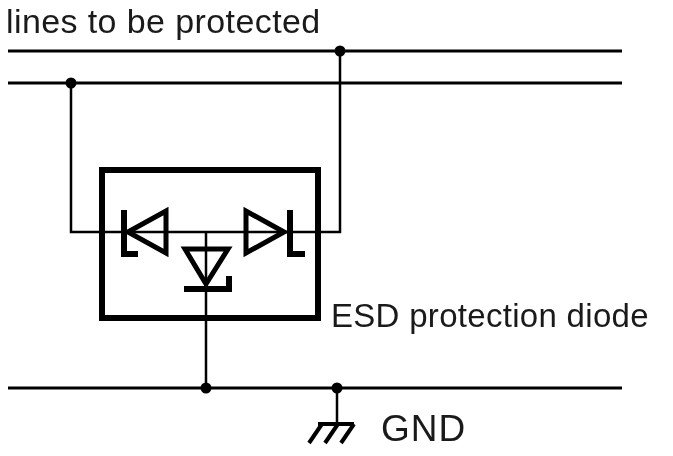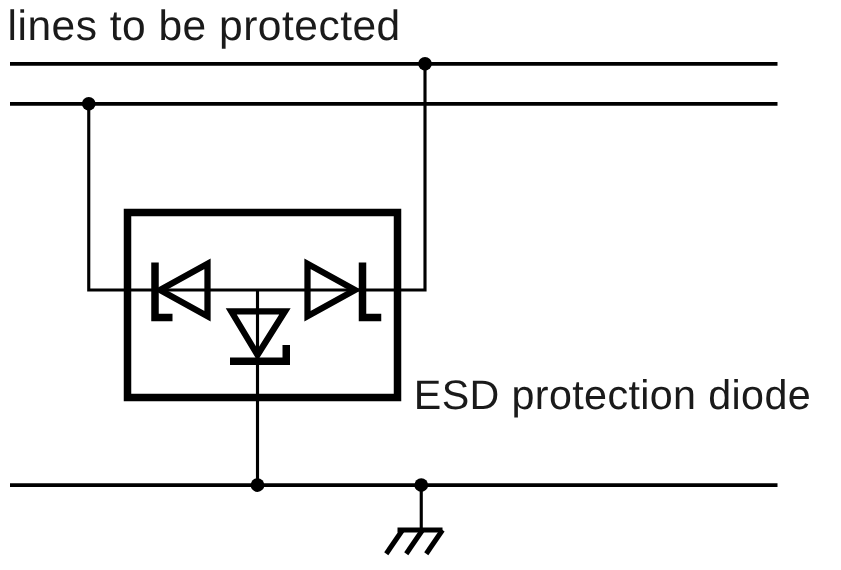--- a/index.html
+++ b/index.html
@@ -71,14 +71,15 @@
       <line x1="322" y1="424" x2="309" y2="443" class="wire" stroke-width="4"></line>
       <line x1="338" y1="424" x2="325" y2="443" class="wire" stroke-width="4"></line>
       <line x1="354" y1="424" x2="341" y2="443" class="wire" stroke-width="4"></line>
     </g>
   </svg>
 
   <div class="label label-title">lines to be protected</div>
 
   <div class="label label-esd">ESD protection diode</div>
 
+  <div class="label label-gnd">GND</div>
 
 </div>
 
 </body></html>

